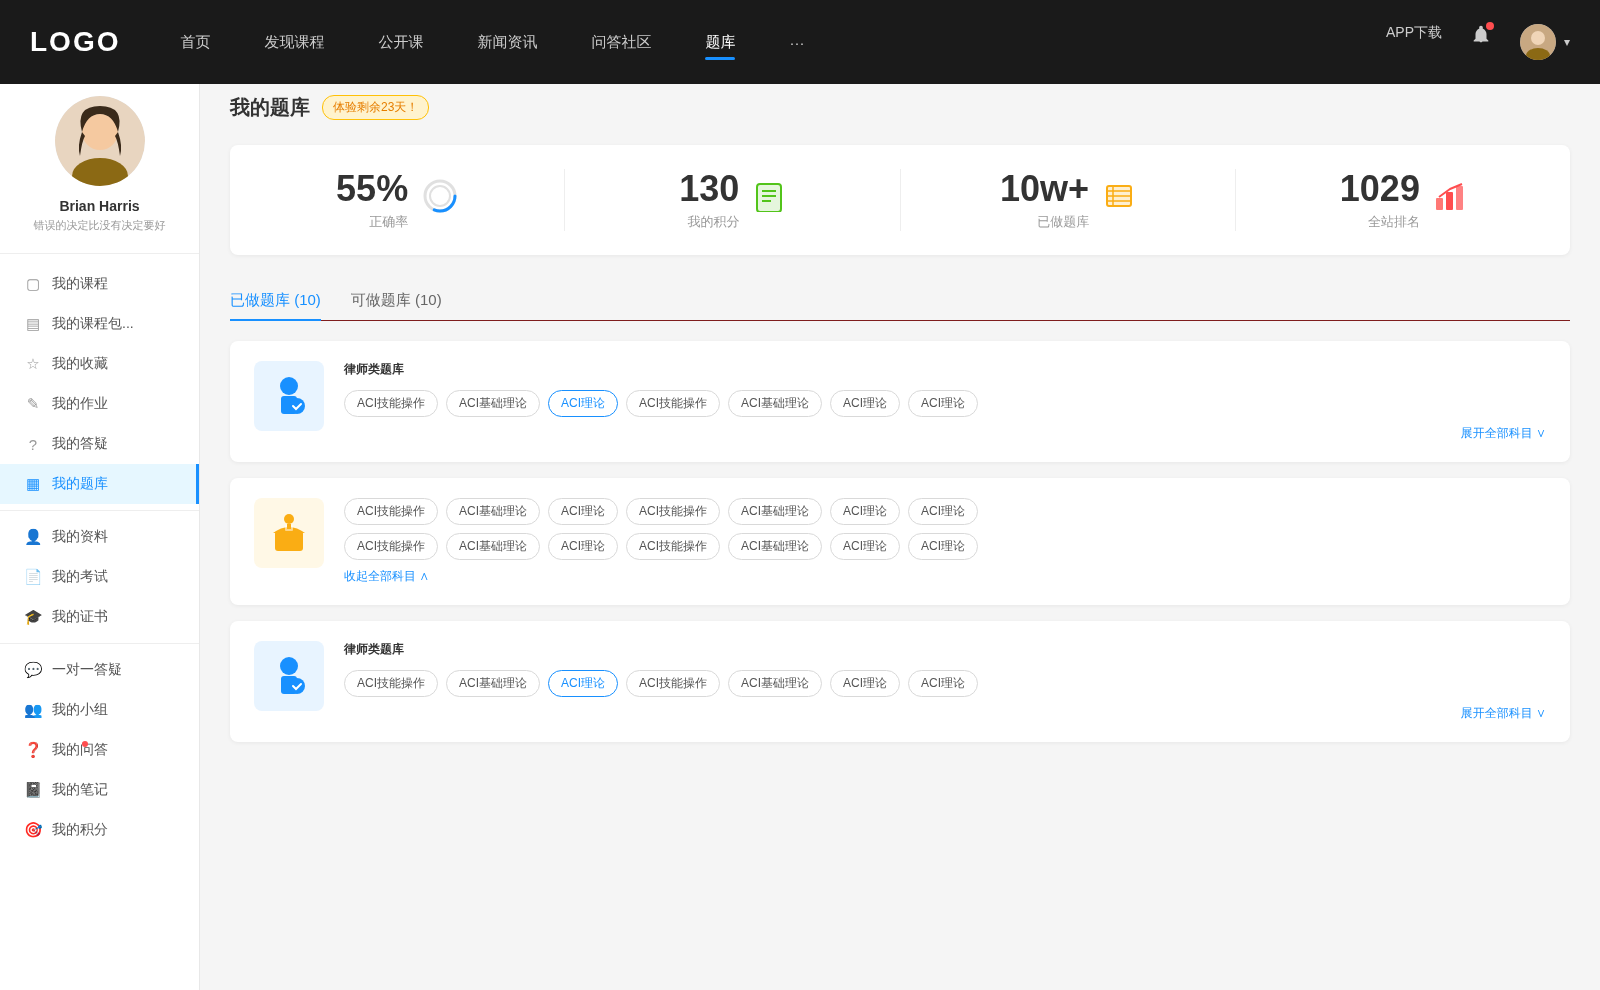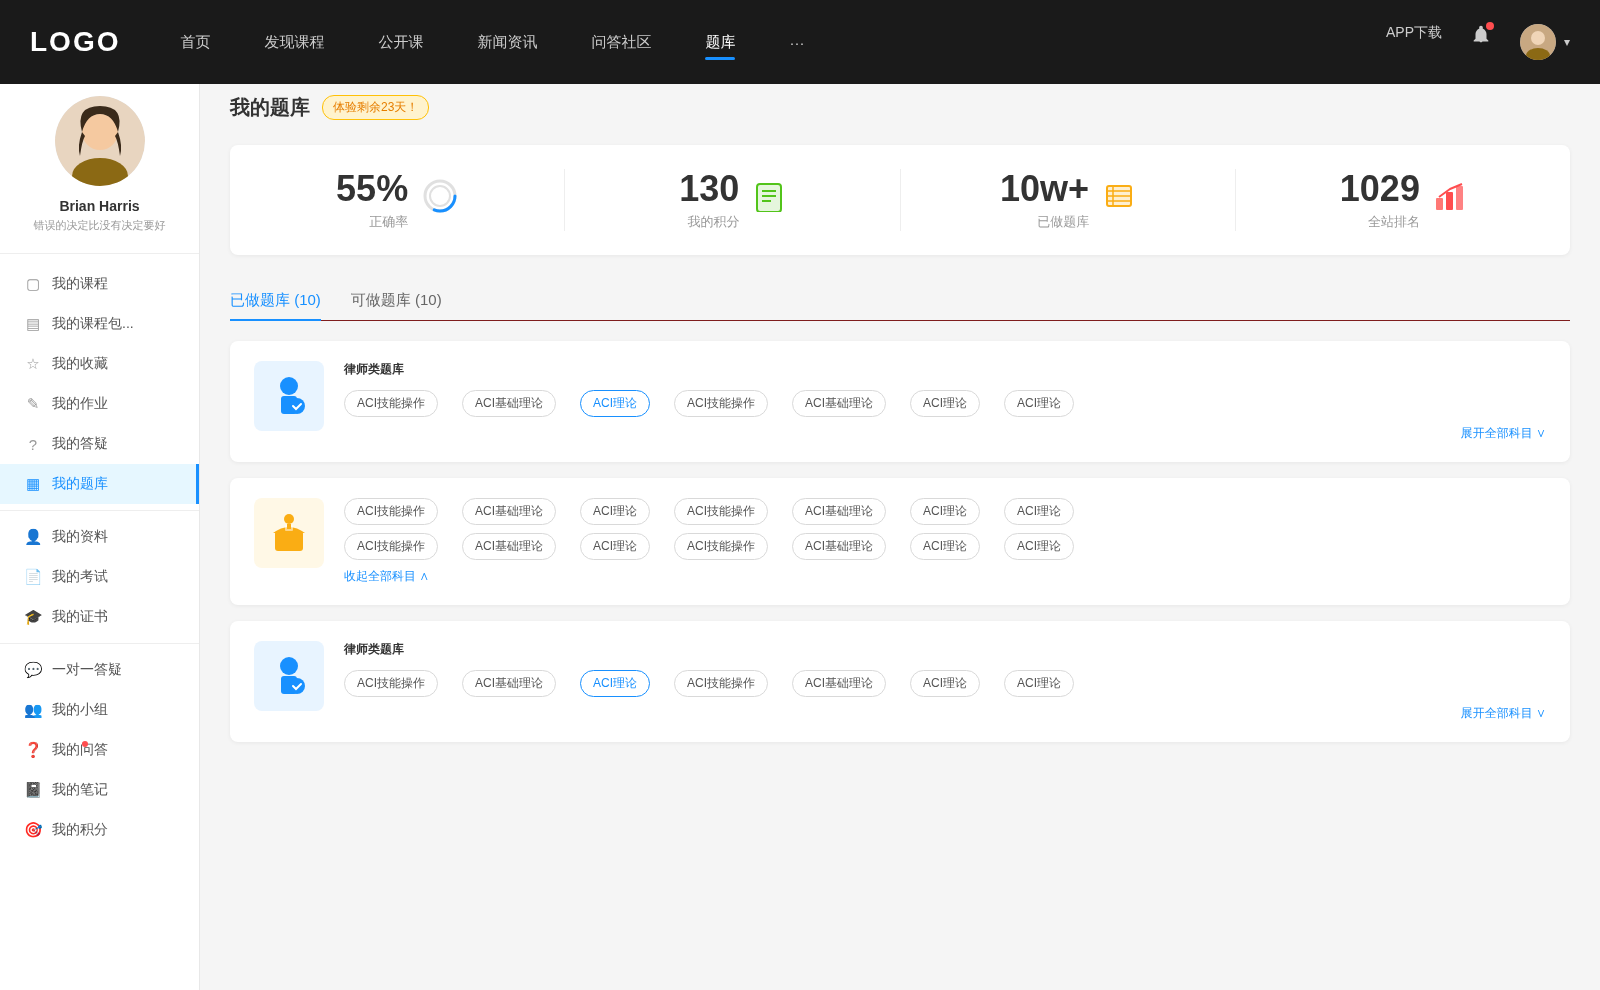--- a/index.html
+++ b/index.html
@@ -273,21 +273,21 @@
     .qbank-body { flex: 1; }
     .qbank-title {
       font-size: 12px;
       font-weight: 600;
       color: #333;
       margin-bottom: 12px;
     }
     .tags-row {
       display: flex;
       flex-wrap: wrap;
-      gap: 24px;
+      gap: 8px;
       align-items: flex-end;
     }
     .tag {
       font-size: 12px;
       padding: 4px 12px;
       border-radius: 14px;
       border: 1px solid #d9d9d9;
       color: #555;
       cursor: pointer;
       background: white;

